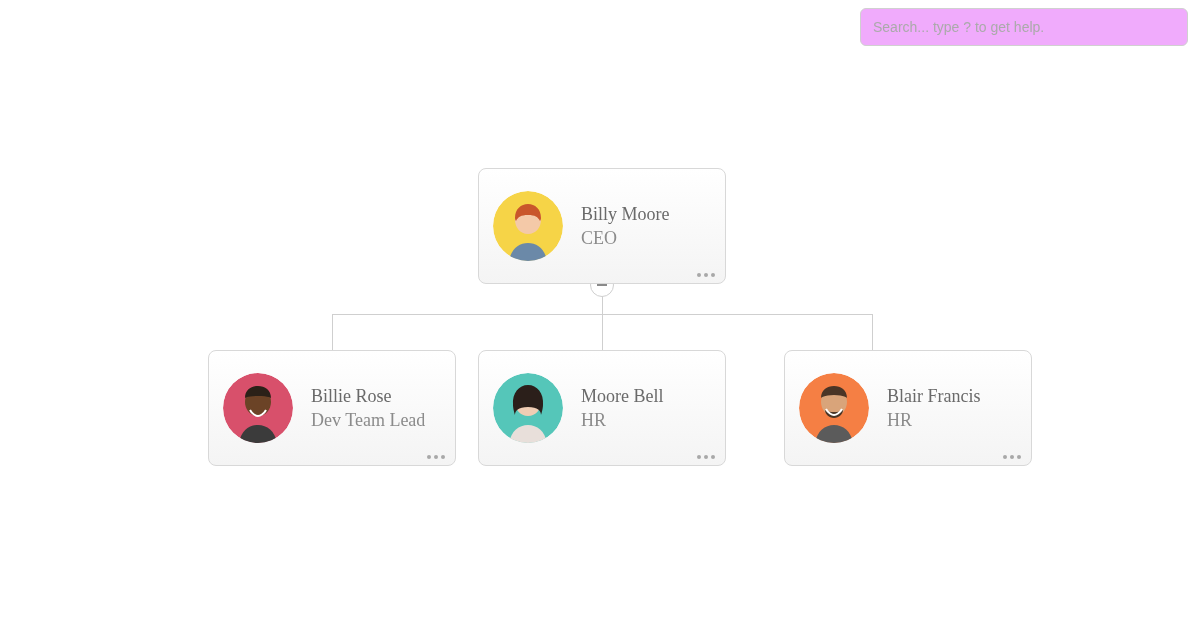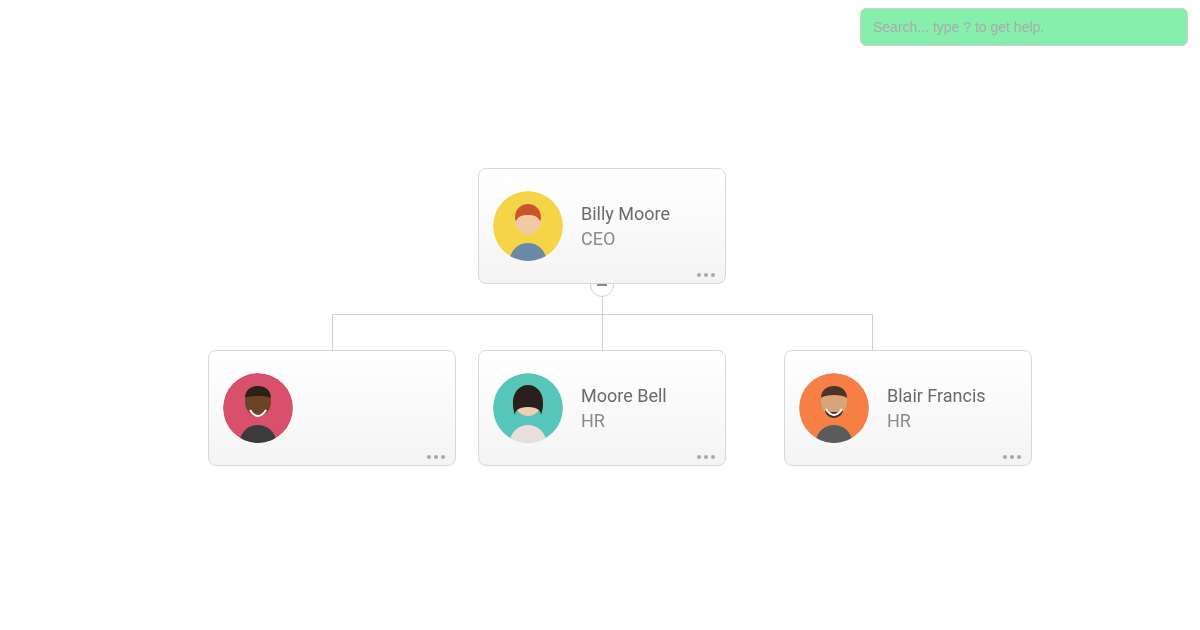--- a/index.html
+++ b/index.html
@@ -19,21 +19,21 @@
   width: 328px;
 }
 .search-input {
   width: 100%;
   height: 38px;
   border: 1px solid #d0d0d0;
   border-radius: 6px;
   padding: 0 12px;
   font-size: 14px;
   color: #555;
-  background: #86efac;
+  background: #f0abfc;
 }
 .search-input::placeholder { color: #aaa; }
 
 .chart {
   position: absolute;
   top: 0;
   left: 0;
   width: 1200px;
   height: 630px;
 }
@@ -57,20 +57,21 @@
   flex: 0 0 70px;
   display: flex;
   align-items: center;
   justify-content: center;
   overflow: hidden;
 }
 .avatar svg { width: 70px; height: 70px; }
 
 .node-text {
   margin-left: 18px;
+  font-family: Liberation Serif, serif;
 }
 .node-name {
   font-size: 18px;
   color: #6a6a6a;
   line-height: 1.25;
 }
 .node-title {
   font-size: 18px;
   color: #8b8b8b;
   margin-top: 2px;
@@ -160,20 +161,24 @@
   <div class="node" style="left:208px; top:350px;">
     <div class="avatar">
       <svg viewBox="0 0 70 70">
         <circle cx="35" cy="35" r="35" fill="#d8506b"></circle>
         <path d="M35 14c-8 0-13 7-13 15 0 7 5 14 13 14s13-7 13-14c0-8-5-15-13-15z" fill="#6b4326"></path>
         <path d="M22 25c0-8 6-12 13-12s13 4 13 12c0 0-2-2-13-2s-13 2-13 2z" fill="#2b2118"></path>
         <path d="M16 70c2-12 10-18 19-18s17 6 19 18z" fill="#3b3b3b"></path>
         <path d="M27 37c2 4 6 6 8 6s6-2 8-6" stroke="#fff" stroke-width="2" fill="none"></path>
       </svg>
     </div>
+    <div class="node-text">
+      <div class="node-name">Billie Rose</div>
+      <div class="node-title">Dev Team Lead</div>
+    </div>
     <div class="node-actions">
       <span></span>
         <span></span>
         <span></span>
     </div>
   </div>
 
   <div class="node" style="left:478px; top:350px;">
     <div class="avatar">
       <svg viewBox="0 0 70 70">

